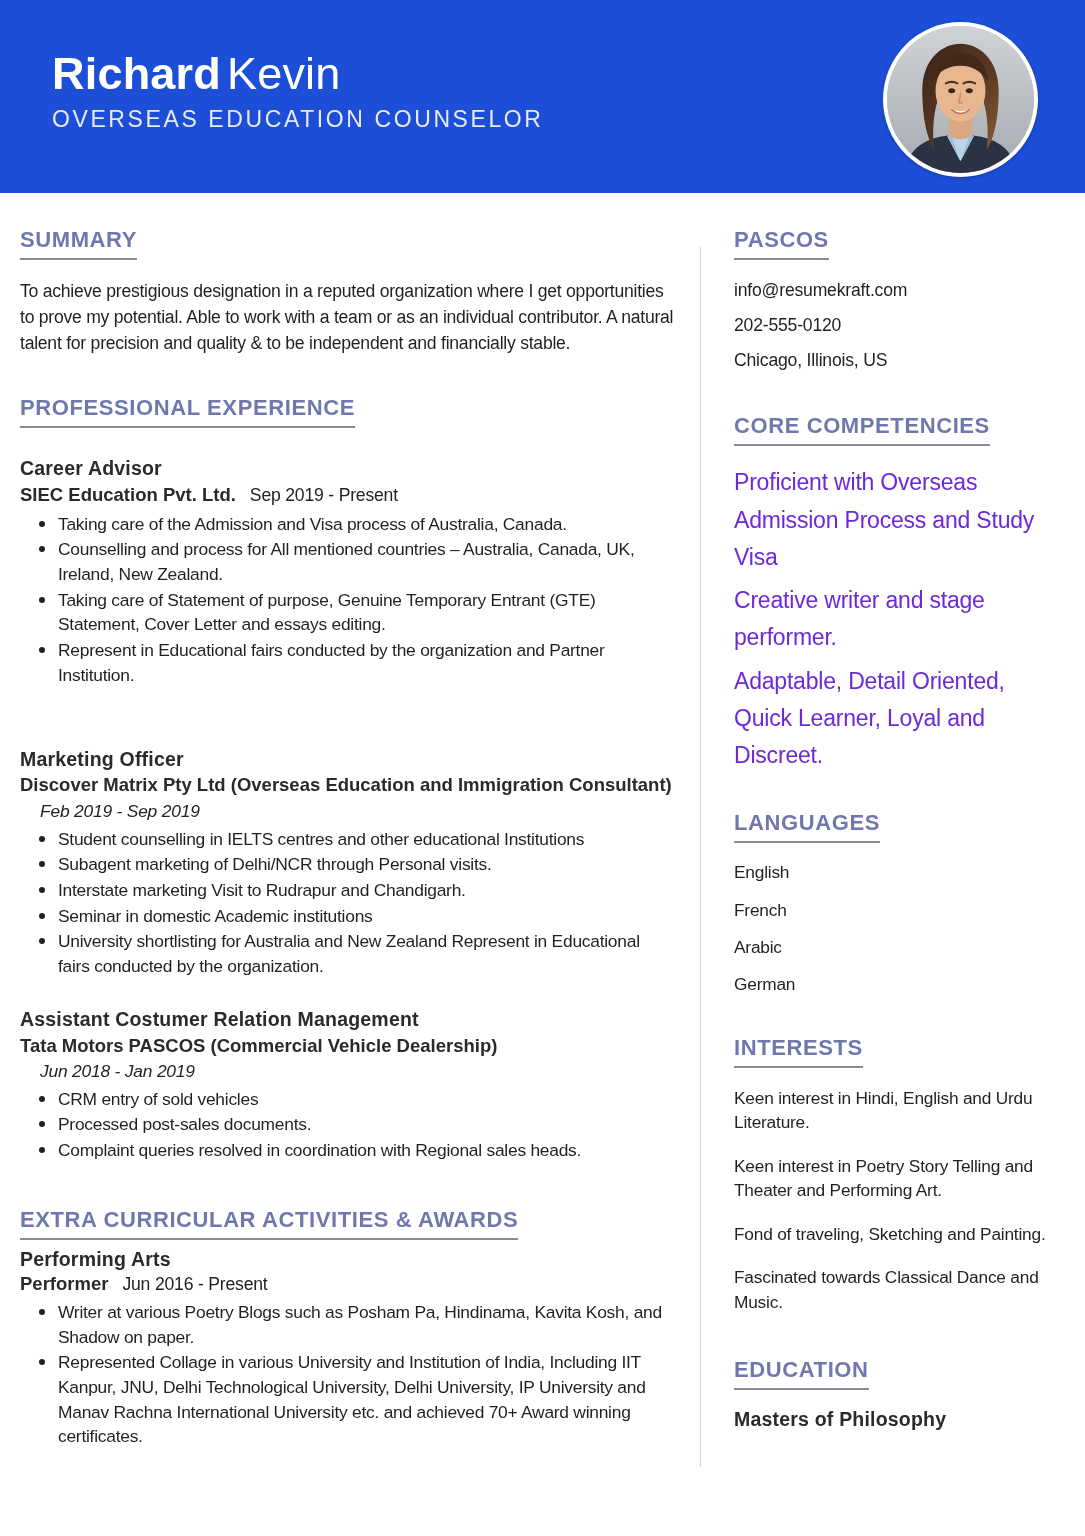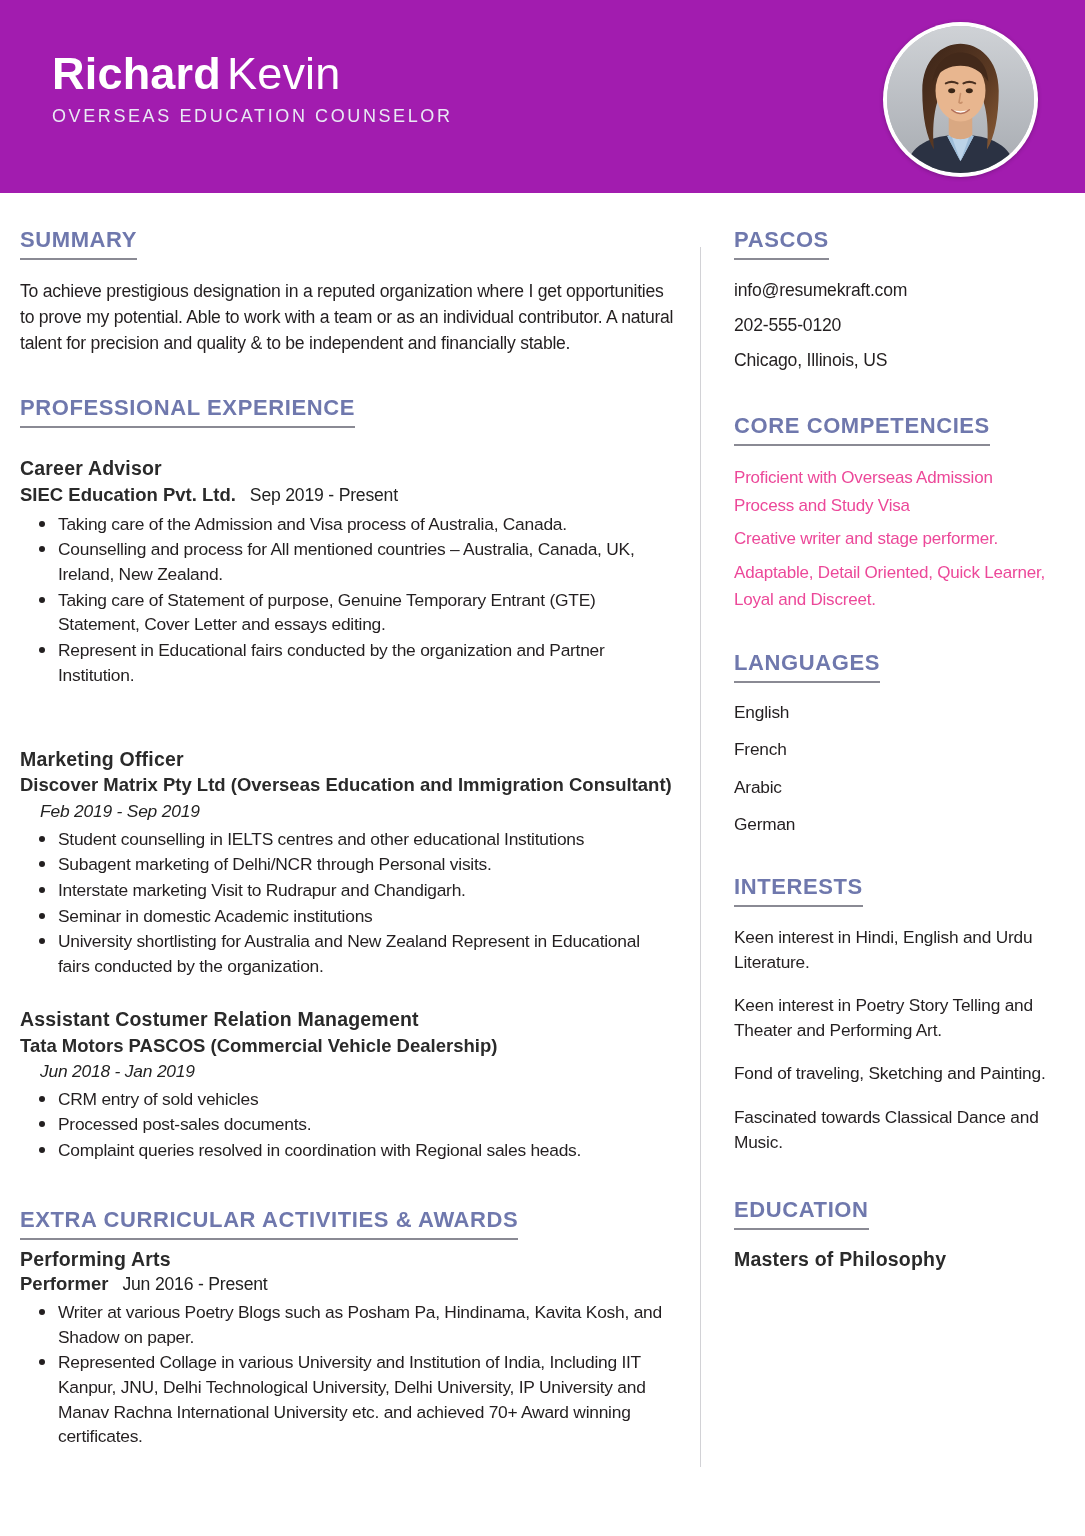--- a/index.html
+++ b/index.html
@@ -8,36 +8,36 @@
     background:#ffffff;
     font-family:"Liberation Sans", sans-serif;
     -webkit-font-smoothing:antialiased;
   }
   .page { position:relative; width:1085px; height:1536px; background:#fff; overflow:hidden; }
 
   
   .header {
     position:relative;
     height:193px;
-    background:#a21caf;
+    background:#1d4ed8;
     width:100%;
   }
   .header-inner { position:absolute; left:52px; top:50px; }
   .name {
     font-size:45px;
     line-height:1.05;
     color:#ffffff;
     letter-spacing:0.2px;
     white-space:nowrap;
   }
   .name .first { font-weight:700; }
   .name .last  { font-weight:300; margin-left:6px; }
   .job-title {
     margin-top:9px;
-    font-size:18px;
+    font-size:23px;
     font-weight:300;
     letter-spacing:2.6px;
     color:#e9eaf4;
     white-space:nowrap;
   }
   .photo-wrap {
     position:absolute;
     right:47px; top:22px;
     width:155px; height:155px;
     border-radius:50%;
@@ -158,23 +158,23 @@
   .contact-list { margin-top:19px; }
   .contact-list div {
     font-size:17.6px;
     color:#231f20;
     line-height:1.35;
     margin-bottom:11px;
     letter-spacing:-0.2px;
   }
   .contact-list div.link { font-size:17px; color:#2b2b2b; }
   .side-para {
-    font-size:17px;
+    font-size:23px;
     line-height:1.62;
-    color:#ec4899;
+    color:#6d28d9;
     margin-bottom:6px;
     letter-spacing:-0.2px;
   }
   .side-list { margin-top:18px; }
   .side-list div {
     font-size:17.3px;
     color:#231f20;
     line-height:1.35;
     margin-bottom:14px;
     letter-spacing:-0.2px;

